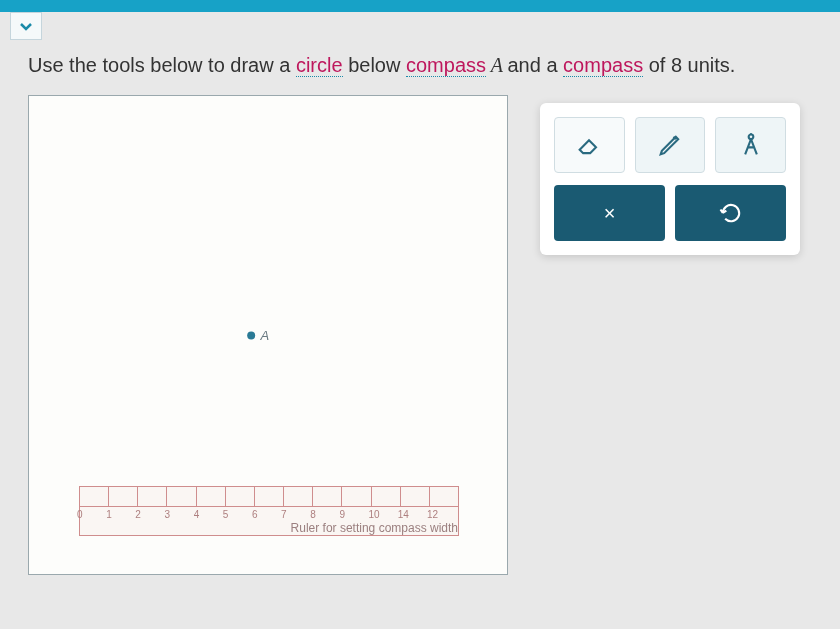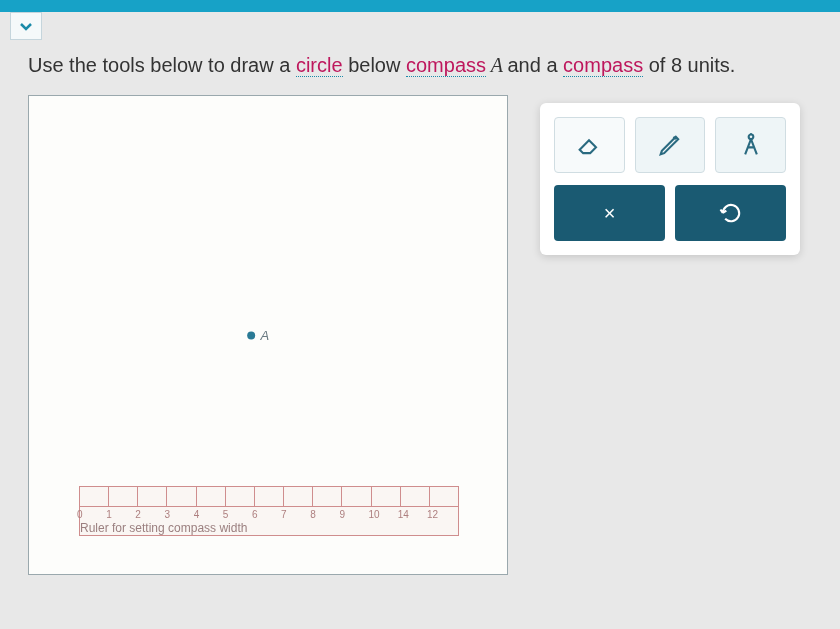--- a/index.html
+++ b/index.html
@@ -98,21 +98,21 @@
     }
     .ruler-tick:last-child { border-right: none; }
     .ruler-num {
       position: absolute;
       bottom: -14px;
       left: -3px;
       font-size: 10px;
       color: #a06a6a;
     }
     .ruler-label {
-      text-align: left;
+      text-align: right;
       font-size: 12px;
       color: #8a6a6a;
       padding-top: 14px;
     }
     .tools-panel {
       width: 260px;
       background: #fff;
       border-radius: 6px;
       padding: 14px;
       box-shadow: 0 2px 8px rgba(0,0,0,0.15);

